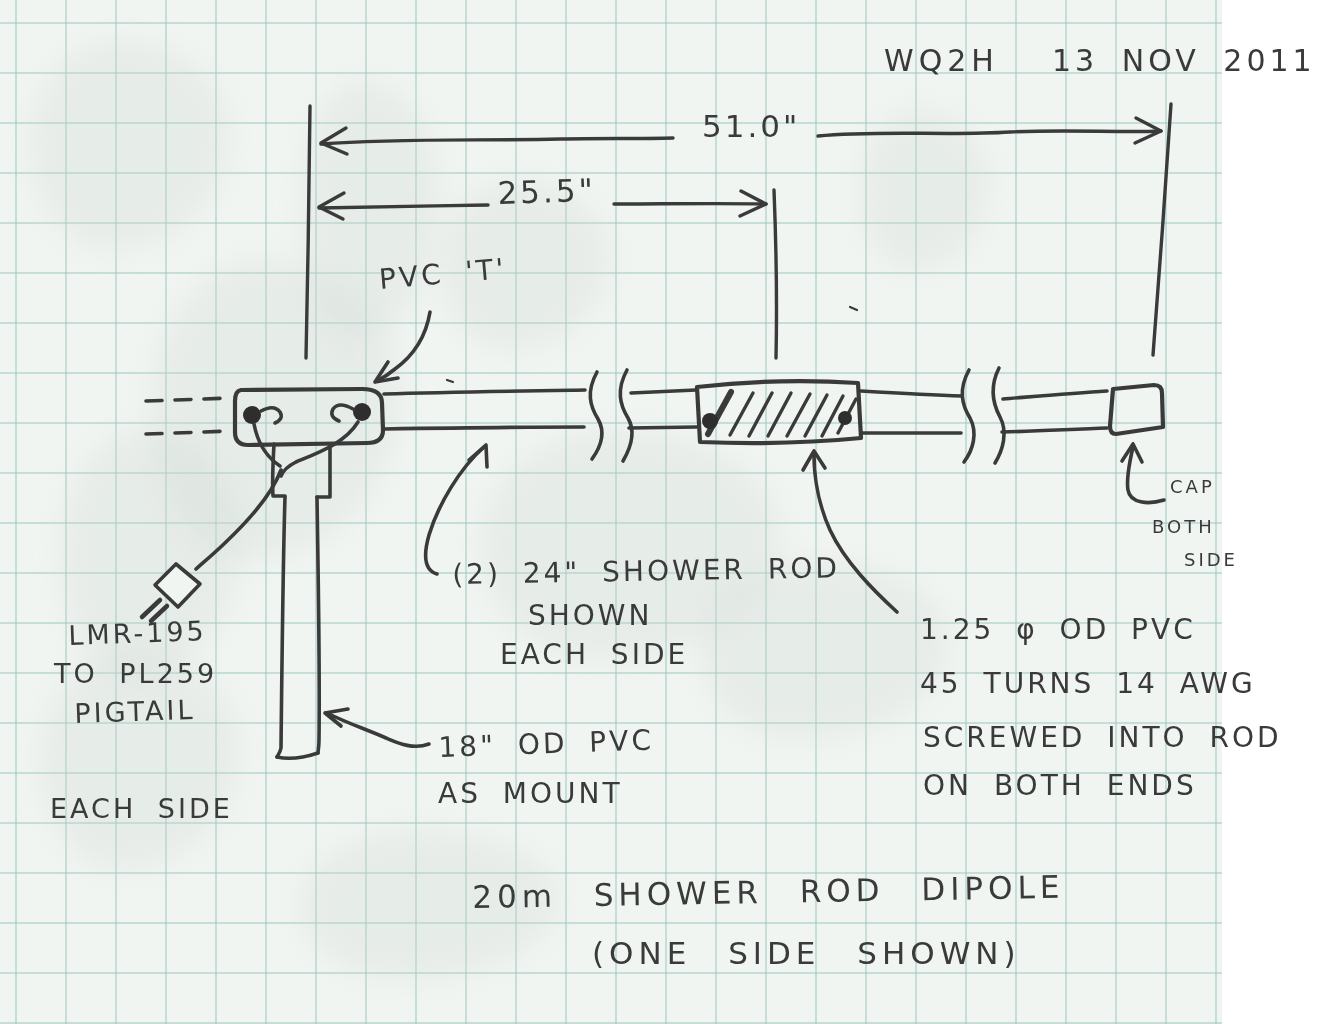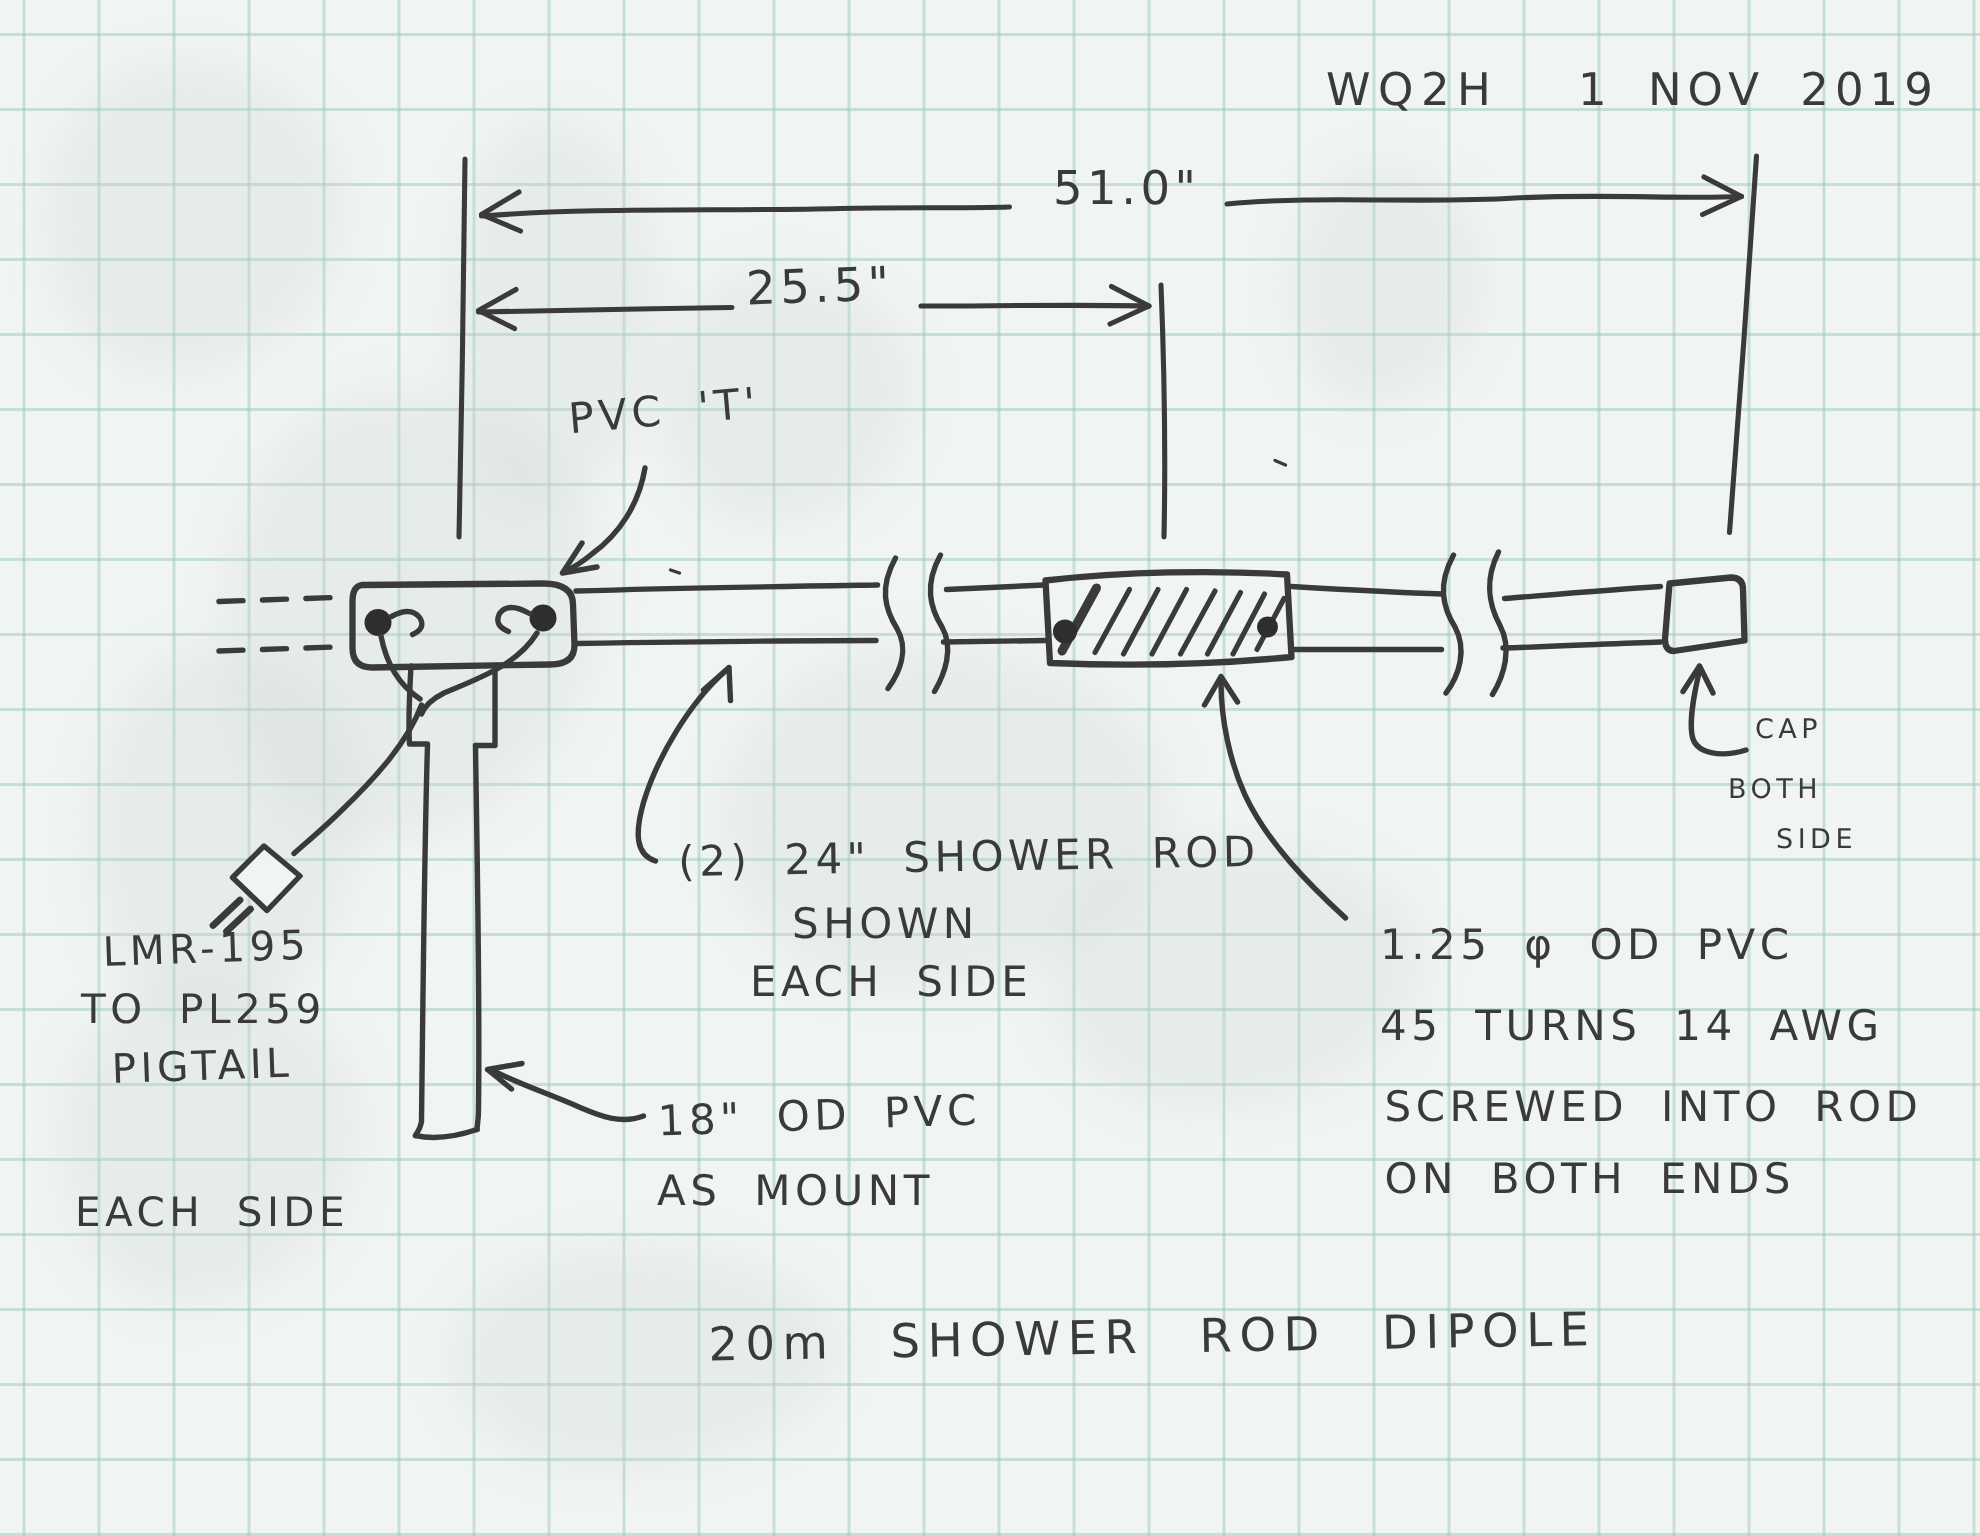--- a/index.html
+++ b/index.html
@@ -1,18 +1,18 @@
 <!DOCTYPE html>
 <html style="--ink: #3a3a3a; --paper: #f1f5f2; --grid: rgba(154,199,191,0.5);"><head>
 <meta charset="utf-8">
 <style>
   html,body{margin:0;padding:0;}
   body{width:1320px;height:1024px;overflow:hidden;}
   #paper{
-    position:relative;width:1320px;height:1024px;
+    position:relative;width:1222px;height:1024px;
     background-color:var(--paper,#f1f5f2);
     background-image:
       linear-gradient(to right, var(--grid,rgba(154,199,191,.5)) 2px, transparent 2px),
       linear-gradient(to bottom, var(--grid,rgba(154,199,191,.5)) 2px, transparent 2px);
     background-size:50px 50px;
     background-position:15px 22px;
     font-family:"DejaVu Sans", sans-serif;
   }
   .blob{position:absolute;background:#cdd6d1;opacity:.28;filter:blur(14px);border-radius:45% 55% 60% 40%/50% 45% 55% 50%;pointer-events:none;}
   svg.draw{position:absolute;left:0;top:0;}
@@ -145,21 +145,21 @@
         <path d="M1133,444 L1122,461 M1133,444 L1142,462"></path>
       </g>
       <g>
         <path d="M429,744 C413,750 398,743 386,738 C368,730 347,723 329,714"></path>
         <path d="M325,713 L348,709 M325,713 L341,726"></path>
       </g>
     </g>
   </svg>
 
   <div class="hand fs30" style="left:884px;top:46px;letter-spacing:5px">WQ2H</div>
-  <div class="hand fs30" style="left:1052px;top:46px;letter-spacing:4px">1 NOV 2019</div>
+  <div class="hand fs30" style="left:1052px;top:46px;letter-spacing:4px">13 NOV 2011</div>
 
   <div class="hand fs31" style="left:702px;top:111px">51.0"</div>
   <div class="hand fs31 r-2" style="left:497px;top:178px">25.5"</div>
 
   <div class="hand fs28 r-5" style="left:378px;top:266px">PVC 'T'</div>
 
   <div class="hand fs28 r-1" style="left:452px;top:561px">(2) 24" SHOWER ROD</div>
   <div class="hand fs28" style="left:528px;top:602px">SHOWN</div>
   <div class="hand fs28" style="left:500px;top:641px">EACH SIDE</div>
 
@@ -174,14 +174,15 @@
 
   <div class="hand fs28 r-2" style="left:438px;top:734px">18" OD PVC</div>
   <div class="hand fs28" style="left:438px;top:780px">AS MOUNT</div>
 
   <div class="hand fs28" style="left:920px;top:616px">1.25 φ OD PVC</div>
   <div class="hand fs28" style="left:920px;top:670px">45 TURNS 14 AWG</div>
   <div class="hand fs28" style="left:923px;top:724px">SCREWED INTO ROD</div>
   <div class="hand fs28" style="left:923px;top:772px">ON BOTH ENDS</div>
 
   <div class="hand fs31 caption r-1" style="left:472px;top:882px">20m SHOWER ROD DIPOLE</div>
+  <div class="hand fs31 caption" style="left:592px;top:938px">(ONE SIDE SHOWN)</div>
 
 </div>
 
 </body></html>

